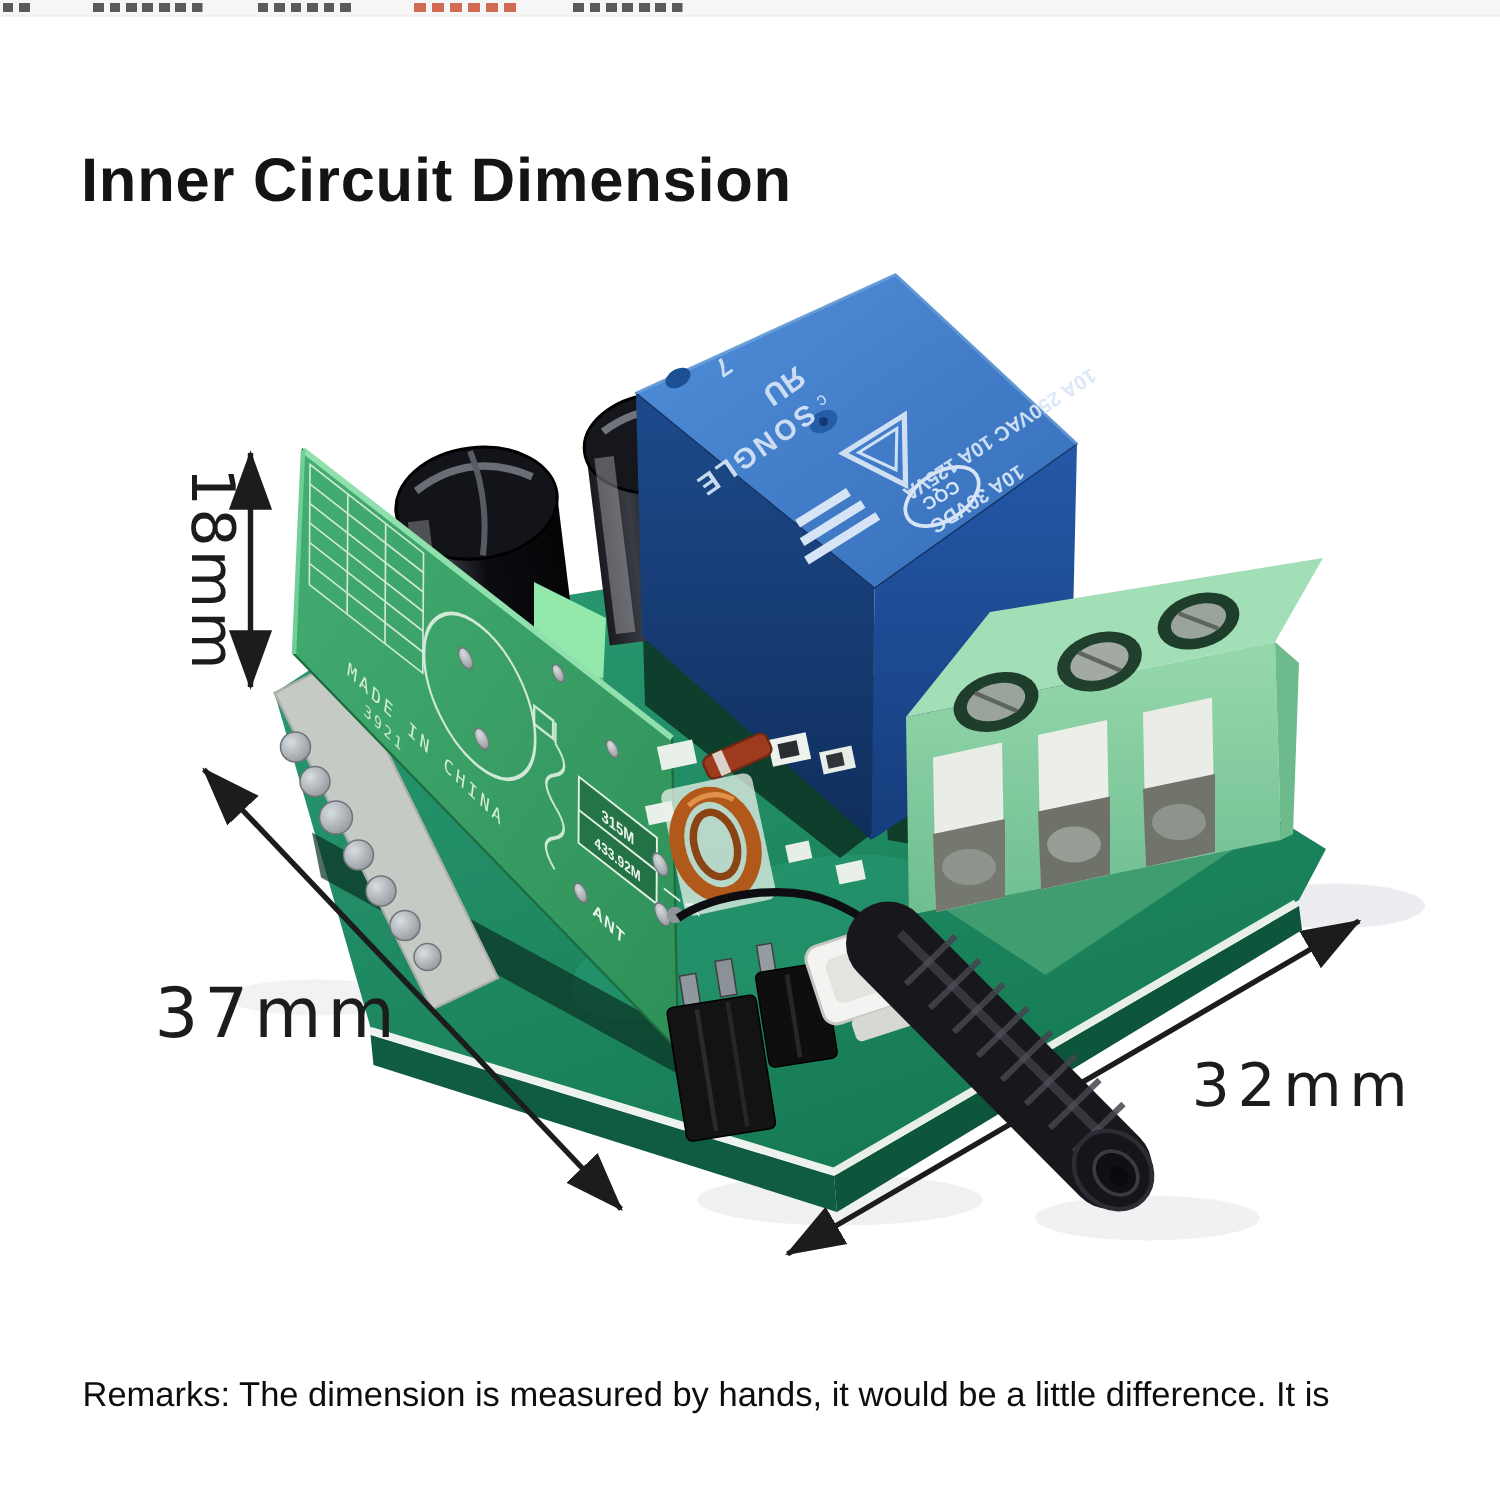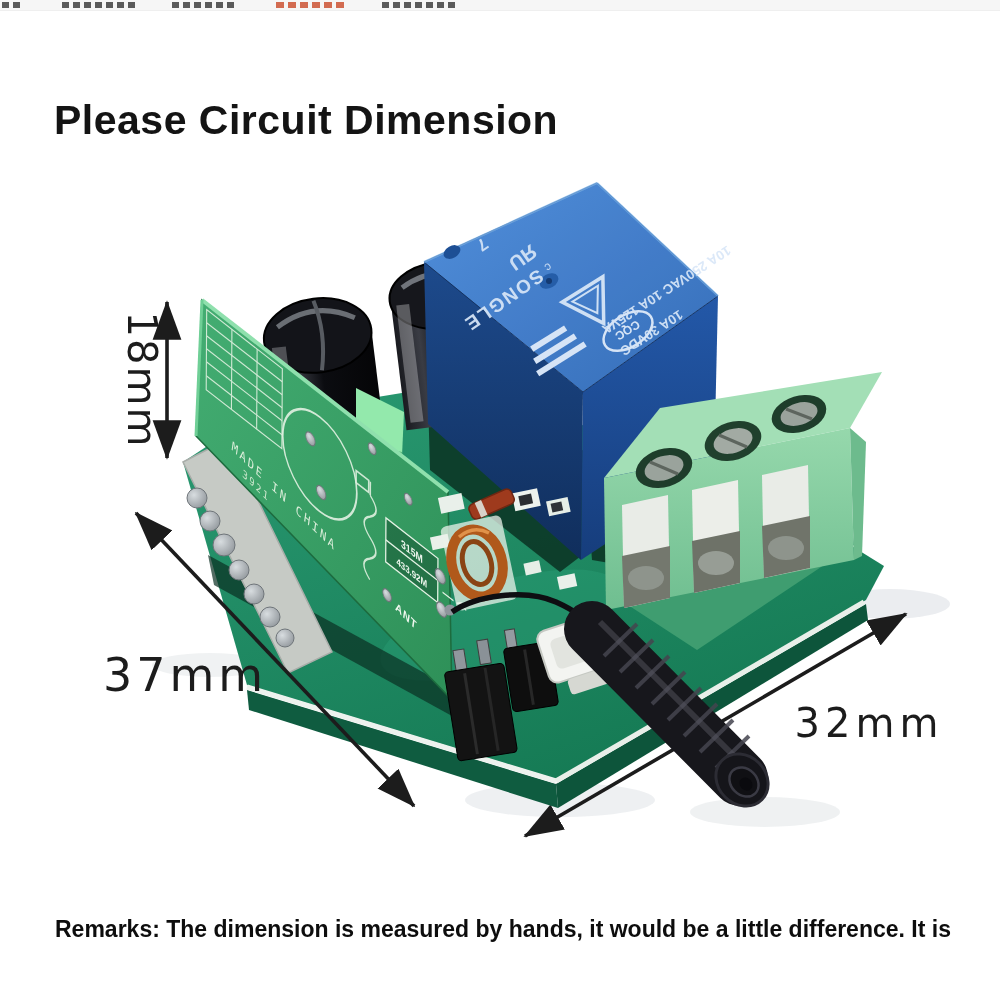--- a/index.html
+++ b/index.html
@@ -14,34 +14,34 @@
   .frag.orange{background:repeating-linear-gradient(90deg,#cc5334 0 8px,transparent 8px 12px);}
 
   .page-title{position:absolute;left:54px;top:70px;font-size:41px;font-weight:bold;
               letter-spacing:.5px;color:#141414;}
 
   .figure-svg{position:absolute;left:0;top:0;}
 
   .dim-label{fill:#1c1c1c;font-family:"DejaVu Sans",sans-serif;}
 
   .remarks{position:absolute;left:55px;top:884px;width:910px;font-size:23px;
-           font-weight:bold;color:#0d0d0d;line-height:1.95;}
+           font-weight:normal;color:#0d0d0d;line-height:1.95;}
 </style>
 </head>
 <body>
 
 <div class="topbar">
   <div class="frag dark" style="left:2px;width:20px;"></div>
   <div class="frag dark" style="left:62px;width:73px;"></div>
   <div class="frag dark" style="left:172px;width:63px;"></div>
   <div class="frag orange" style="left:276px;width:68px;"></div>
   <div class="frag dark" style="left:382px;width:73px;"></div>
 </div>
 
-<h1 class="page-title">Please Circuit Dimension</h1>
+<h1 class="page-title">Inner Circuit Dimension</h1>
 
 <svg class="figure-svg" width="1000" height="1001" viewBox="0 0 1000 1001">
   <defs>
     <marker id="ahE" markerWidth="11" markerHeight="10" refX="10.5" refY="5" orient="auto">
       <path d="M0,1 L11,5 L0,9 z" fill="#1c1c1c"></path>
     </marker>
     <marker id="ahS" markerWidth="11" markerHeight="10" refX="0.5" refY="5" orient="auto">
       <path d="M11,1 L0,5 L11,9 z" fill="#1c1c1c"></path>
     </marker>
     <linearGradient id="pcbG" x1="0" y1="0" x2="0.6" y2="1">

